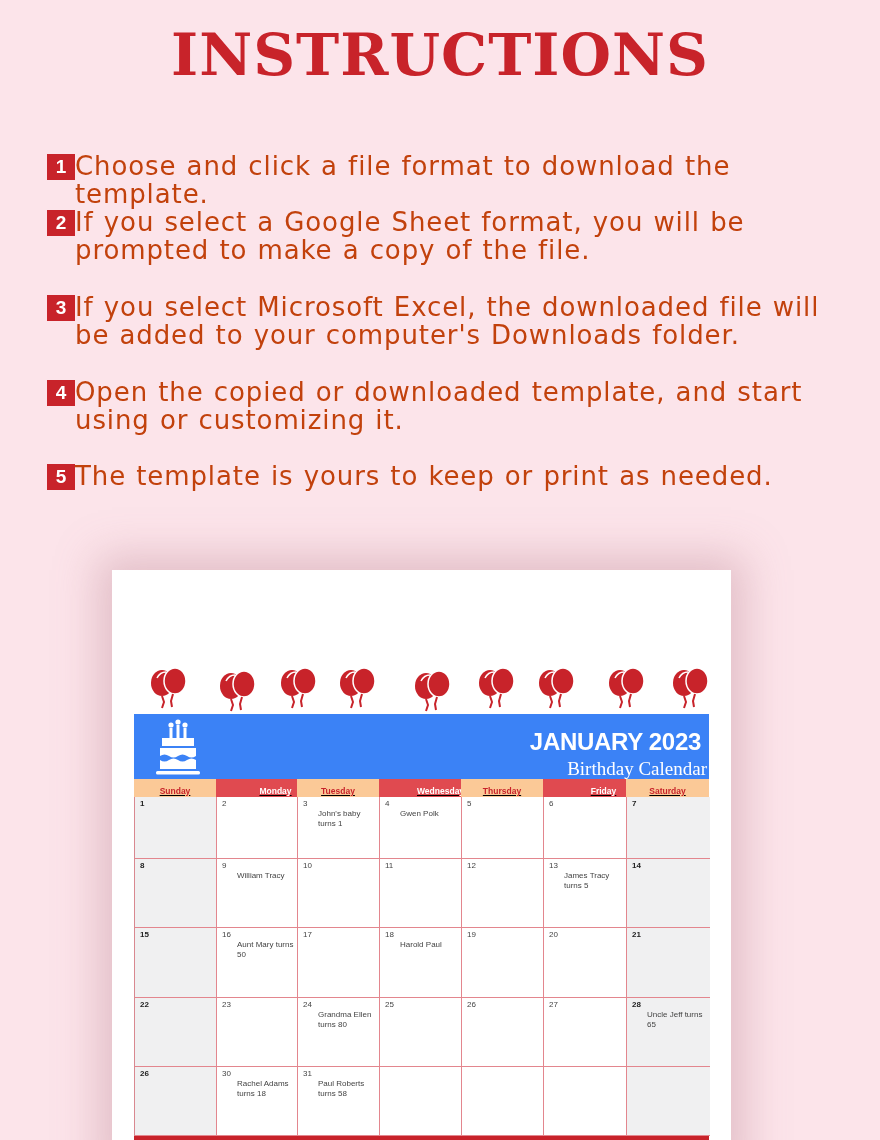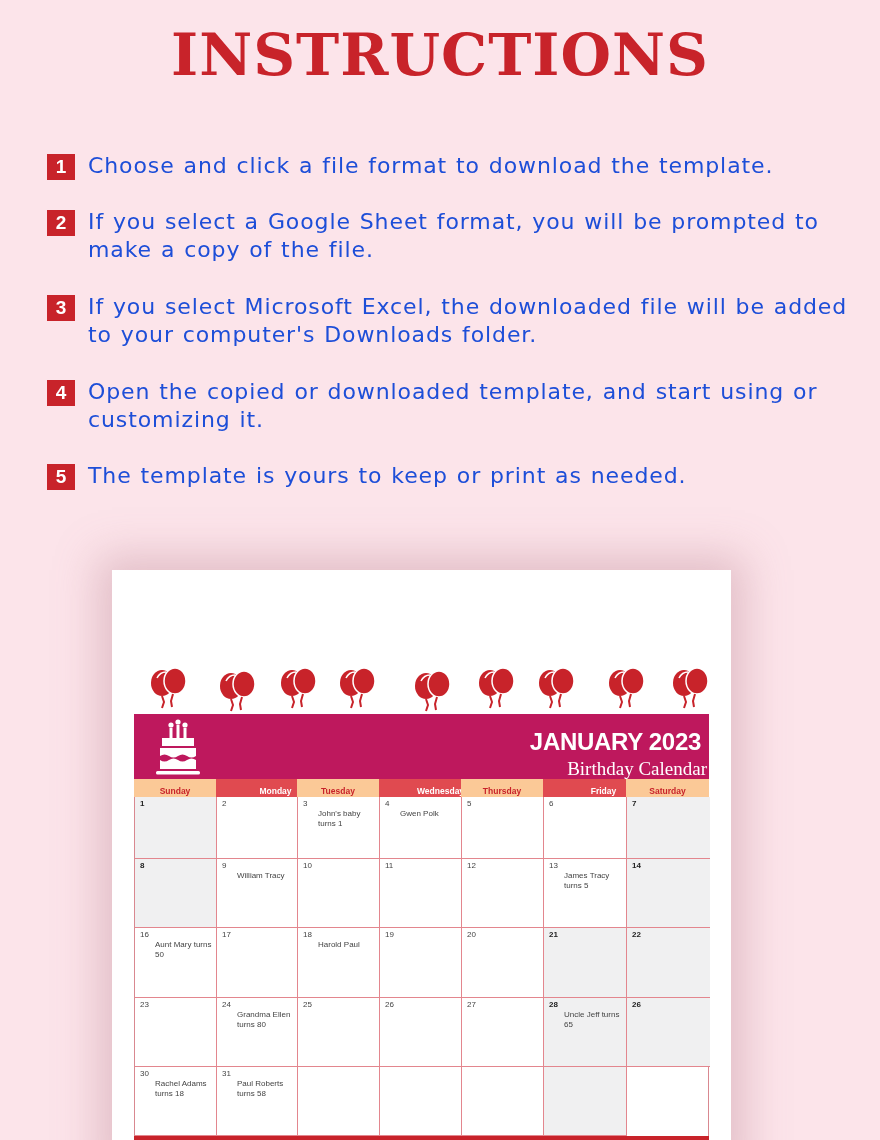--- a/index.html
+++ b/index.html
@@ -24,56 +24,56 @@
   .badge {
     width: 28px; height: 26px;
     background: #c8232a; color: #fff;
     font-family: "Liberation Sans", sans-serif;
     font-weight: bold; font-size: 19px;
     display: flex; align-items: center; justify-content: center;
     margin-top: 2px;
     flex: 0 0 28px;
   }
   .step-text {
-    margin-left: 13px;
     font-family: "DejaVu Sans", sans-serif;
-    font-size: 22px;
+    font-size: 26px;
     letter-spacing: 0.9px;
     line-height: 28px;
-    color: #1d4ed8;
+    color: #c2410c;
     width: 760px;
     word-spacing: 1px;
   }
   .paper {
     position: absolute; left: 112px; top: 570px; width: 619px; height: 600px;
     background: #fff;
     box-shadow: 0 0 40px 14px rgba(180, 120, 135, 0.35);
   }
   .balloon {
     position: absolute; top: 665px; width: 42px; height: 48px;
   }
   .cal-head {
     position: absolute; left: 134px; top: 714px; width: 575px; height: 65px;
-    background: #be185d;
+    background: #3b82f6;
   }
   .cake { position: absolute; left: 20px; top: 4px; width: 48px; height: 58px; }
   .month-title {
     position: absolute; right: 8px; top: 14px;
     font-family: "Liberation Sans", sans-serif; font-weight: bold;
     font-size: 24px; color: #fff; letter-spacing: -0.3px;
   }
   .cal-subtitle {
     position: absolute; right: 2px; top: 44px;
     font-family: "Liberation Serif", serif;
     font-size: 19px; color: #fff; margin-left: 28px;
   }
   .weekdays {
     position: absolute; left: 134px; top: 779px; width: 575px; height: 26px;
     display: grid;
     grid-template-columns: 82px 81px 82px 82px 82px 83px 83px;
+    text-decoration: underline;
   }
   .wd {
     font-family: "Liberation Sans", sans-serif; font-weight: bold;
     font-size: 8.5px; text-align: center; padding-top: 7px; line-height: 11px;
   }
   .wd.peach { background: #fbc997; color: #c8232a; }
   .wd.red { background: #e04a50; color: #fff; padding-left: 38px; }
   .grid {
     position: absolute; left: 134px; top: 797px; width: 575px; height: 339px;
     display: grid;
@@ -255,20 +255,24 @@
     </div>
   <div class="cell">
       <span class="day">13</span>
       <span class="event">James Tracy turns 5</span>
     </div>
   <div class="cell weekend">
       <span class="day">14</span>
       <span class="event"></span>
     </div>
 
+  <div class="cell weekend">
+      <span class="day">15</span>
+      <span class="event"></span>
+    </div>
   <div class="cell">
       <span class="day">16</span>
       <span class="event">Aunt Mary turns 50</span>
     </div>
   <div class="cell">
       <span class="day">17</span>
       <span class="event"></span>
     </div>
   <div class="cell">
       <span class="day">18</span>

